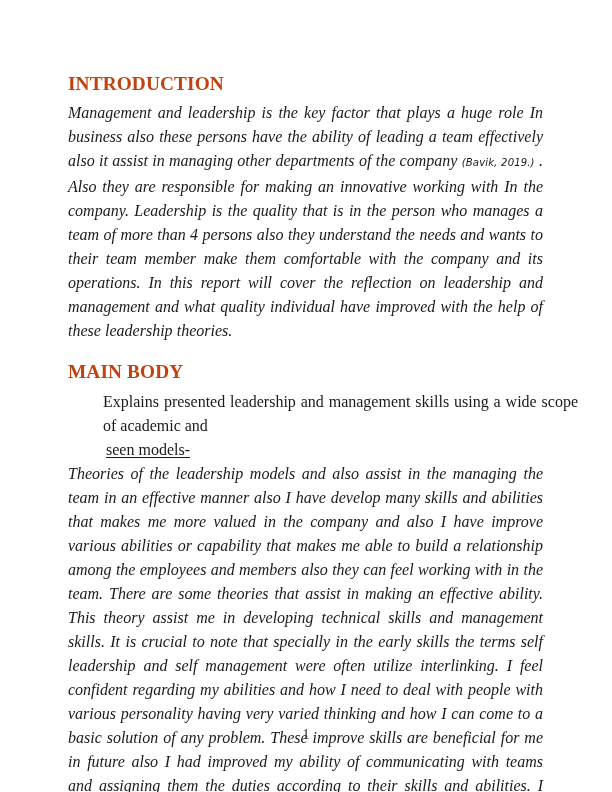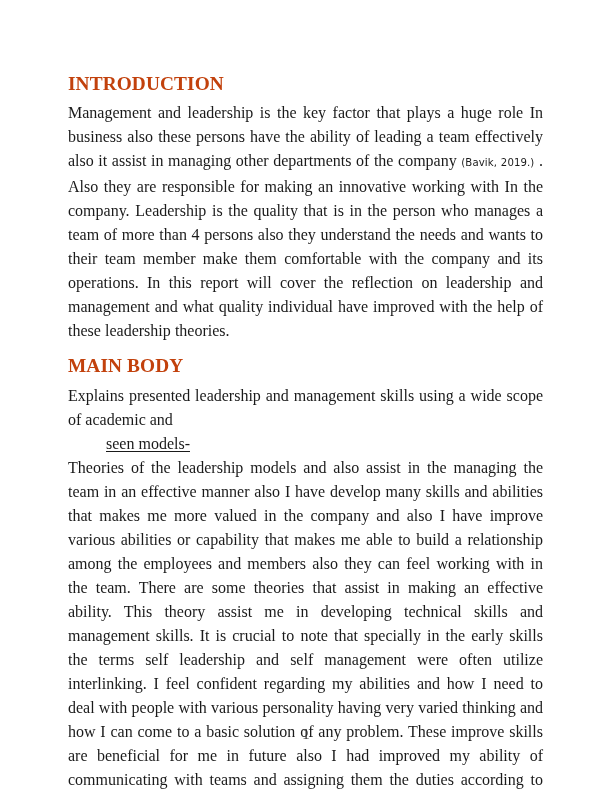--- a/index.html
+++ b/index.html
@@ -36,31 +36,32 @@
     margin: 0;
     padding: 0;
     line-height: 24px;
     letter-spacing: 0.1px;
     color: #c2410c;
   }
   .heading-block {
     margin: 0 0 5px 0;
   }
   .heading-block-2 {
-    margin: 11px 0 6px 0;
+    margin: 17px 0 6px 0;
   }
   p.body-text {
     font-size: 12pt;
     line-height: 24px;
     text-align: justify;
     text-justify: inter-word;
     margin: 0;
     padding: 0;
     color: #1a1a1a;
     word-spacing: 0.15px;
+    font-style: italic;
   }
   .subheading {
     font-size: 12pt;
     line-height: 24px;
     text-align: justify;
     text-justify: inter-word;
     margin: 0 0 0 0;
     padding: 0;
     color: #1a1a1a;
   }
@@ -69,20 +70,21 @@
     text-decoration: underline;
     text-align: justify;
     text-justify: inter-word;
     text-decoration-thickness: 1px;
     text-underline-offset: 2px;
   }
   .subheading .line1 > span.stretch {
     display: inline-block;
     width: 100%;
     text-align: justify;
+    margin-left: 35px;
   }
   .subheading .line2 {
     display: block;
     padding-left: 38px;
   }
   .subheading .line2 > span {
     text-decoration: underline;
     text-decoration-thickness: 1px;
     text-underline-offset: 2px;
   }

